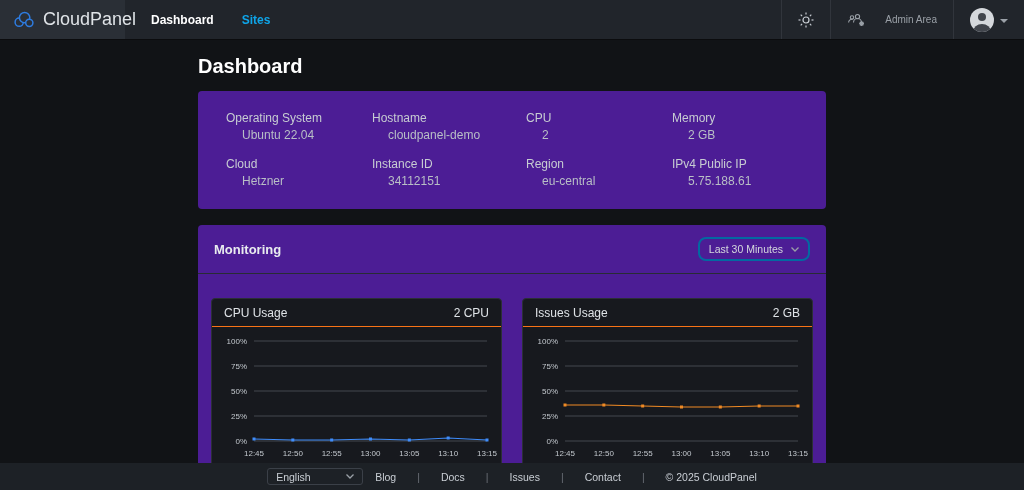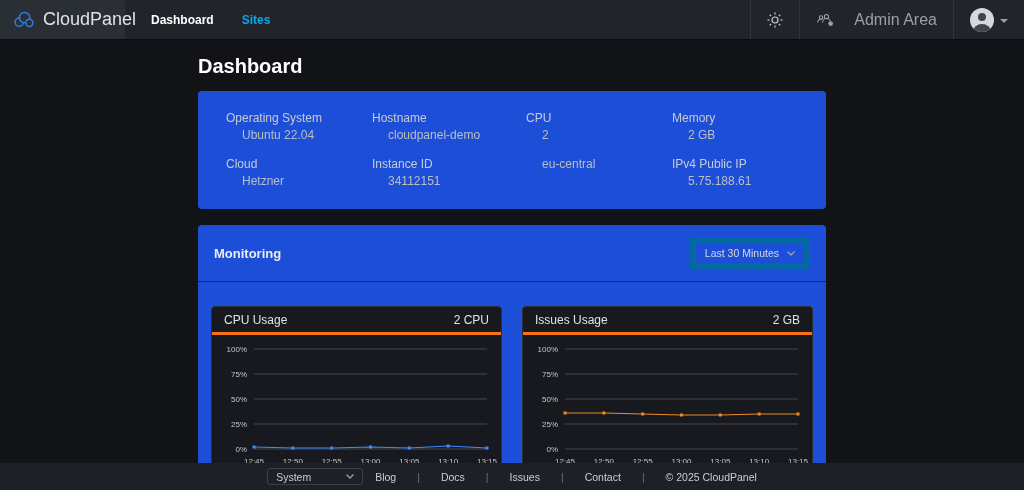--- a/index.html
+++ b/index.html
@@ -11,50 +11,50 @@
     border-bottom:1px solid #0b0c0e; }
   .brand { width:125px; background:#2a2f36; display:flex; align-items:center;
     padding-left:13px; gap:8px; cursor:pointer; }
   .brand-text { color:#dfe3e7; font-size:18px; }
   .nav-links { display:flex; align-items:center; gap:28px; padding-left:26px; flex:1; }
   .nav-link { font-size:12px; font-weight:bold; color:#0ea5e9; text-decoration:none; cursor:pointer; }
   .nav-link.active { color:#ffffff; }
   .nav-right { display:flex; align-items:stretch; }
   .nav-seg { display:flex; align-items:center; border-left:1px solid #31353c;
     padding:0 16px; cursor:pointer; }
-  .admin-seg { gap:20px; color:#9aa0a7; font-size:16px; }
+  .admin-seg { gap:20px; color:#9aa0a7; font-size:10px; }
   .avatar-seg { gap:6px; padding-right:16px; }
   .avatar { width:24px; height:24px; border-radius:50%; background:#d5d8dc; overflow:hidden;
     display:flex; align-items:flex-end; justify-content:center; }
   .caret { width:0; height:0; border-left:4px solid transparent; border-right:4px solid transparent;
     border-top:4px solid #9ba1a8; margin-top:2px; }
 
   
   .main { height:423px; overflow:hidden; }
   .content { width:628px; margin:0 auto; padding-top:14px; }
   h1.page-title { color:#ffffff; font-size:20px; font-weight:bold; line-height:24px; margin-bottom:13px; }
 
-  .card { background:#1d4ed8; border-radius:4px; }
+  .card { background:#4c1d95; border-radius:4px; }
   .info-card { padding:20px 28px; display:grid; grid-template-columns:146px 154px 146px 1fr;
     row-gap:14px; }
   .info-label { color:#c7ccd2; font-size:12px; line-height:15px; margin-bottom:2px; }
   .info-value { color:#b9bfc6; font-size:12px; line-height:15px;margin-left:16px; }
 
   .monitor-card { margin-top:16px; }
   .monitor-header { display:flex; align-items:center; justify-content:space-between;
     padding:12px 16px; border-bottom:1px solid #282c33; }
   .monitor-title { color:#e9ecef; font-size:13px; font-weight:bold; }
-  .range-select { display:flex; align-items:center; gap:8px; border:6px solid #0369a1;
-    border-radius:0; padding:4px 9px; color:#d4d8dd; font-size:10.5px; cursor:pointer;
+  .range-select { display:flex; align-items:center; gap:8px; border:2px solid #0369a1;
+    border-radius:8px; padding:4px 9px; color:#d4d8dd; font-size:10.5px; cursor:pointer;
     background:transparent; }
   .monitor-body { display:flex; gap:20px; padding:24px 13px 10px 13px; }
 
   .chart-card { flex:1; background:#17191e; border:1px solid #2b2f36; border-radius:4px; }
   .chart-head { display:flex; justify-content:space-between; align-items:center;
-    padding:6px 12px; border-bottom:3px solid #f97316; height:28px; }
+    padding:6px 12px; border-bottom:1px solid #f97316; height:28px; }
   .chart-title, .chart-capacity { color:#dfe3e7; font-size:12px; }
   .chart-body { height:145px; }
 
   
   .footer { height:27px; background:#1d2126; display:flex; align-items:center;
     justify-content:center; gap:12px; }
   .lang-select { width:96px; display:flex; align-items:center; justify-content:space-between;
     border:1px solid #3b4048; border-radius:3px; padding:2px 8px; color:#c9ced4;
     font-size:10.5px; cursor:pointer; background:transparent; height:17px; }
   .foot-links { display:flex; align-items:center; gap:21px; }
@@ -147,20 +147,21 @@
       </div>
       <div>
         <div class="info-label">Cloud</div>
         <div class="info-value">Hetzner</div>
       </div>
       <div>
         <div class="info-label">Instance ID</div>
         <div class="info-value">34112151</div>
       </div>
       <div>
+        <div class="info-label">Region</div>
         <div class="info-value">eu-central</div>
       </div>
       <div>
         <div class="info-label">IPv4 Public IP</div>
         <div class="info-value">5.75.188.61</div>
       </div>
     </div>
 
     <div class="card monitor-card">
       <div class="monitor-header">
@@ -241,21 +242,21 @@
                 <rect x="273.5" y="77.5" width="3" height="3" fill="#f08a24"></rect>
               </svg></div>
         </div>
       </div>
     </div>
   </div>
 </div>
 
 <div class="footer">
   <div class="lang-select">
-    <span>System</span>
+    <span>English</span>
     <span style="display:flex;">
       <svg width="8" height="5" viewBox="0 0 8 5">
           <polyline points="0.5,0.5 4,4 7.5,0.5" fill="none" stroke="#9aa0a7" stroke-width="1.3"></polyline>
         </svg>
     </span>
   </div>
   <div class="foot-links">
     <a class="foot-link">Blog</a>
     <span class="foot-sep">|</span>
     <a class="foot-link">Docs</a>

